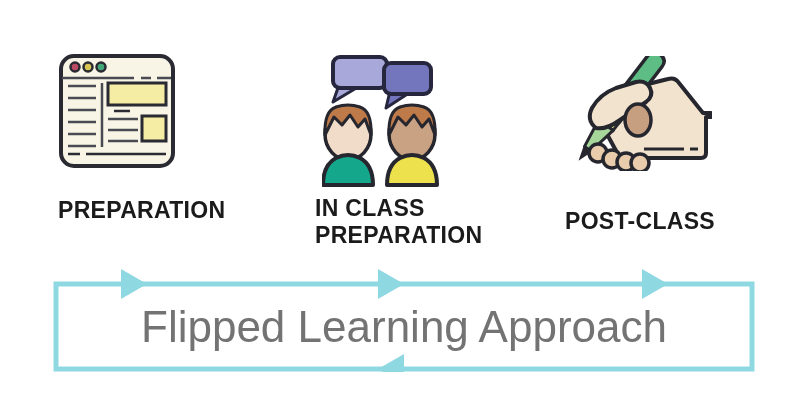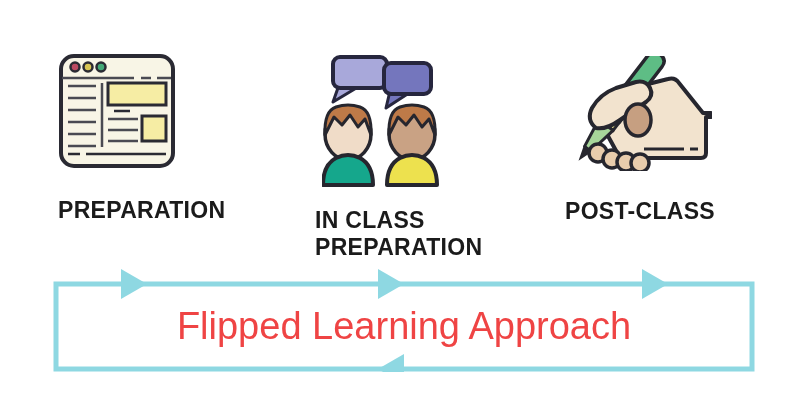--- a/index.html
+++ b/index.html
@@ -14,29 +14,29 @@
   #stage-3{left:565px;top:56px;width:220px;}
   .icon-box{display:block;}
   #stage-1 .icon-box{margin-left:0;}
   #stage-2 .icon-box{margin-left:7px;}
   #stage-3 .icon-box{margin-left:7px;}
   .stage-label{
     font-weight:bold;font-size:23px;line-height:27px;letter-spacing:.3px;
     color:var(--text,#1b1b1b);
   }
   #stage-1 .stage-label{margin-top:28px;}
-  #stage-2 .stage-label{margin-top:20px;}
-  #stage-3 .stage-label{margin-top:27px;}
+  #stage-2 .stage-label{margin-top:8px;}
+  #stage-3 .stage-label{margin-top:37px;}
   .banner-svg{position:absolute;left:0;top:0;width:804px;height:420px;}
   .accent-stroke{stroke:var(--accent,#8ED8E2);}
   .accent-fill{fill:var(--accent,#8ED8E2);}
   .banner-title{
     position:absolute;left:56px;top:284px;width:696px;height:85px;
     display:flex;align-items:center;justify-content:center;
-    font-size:38px;color:#ef4444;letter-spacing:0;
+    font-size:44px;color:#737373;letter-spacing:0;
   }
 </style>
 </head>
 <body>
 
 <div class="canvas">
 
   <div class="stage" id="stage-1">
     <svg class="icon-box" width="118" height="116" viewBox="0 0 118 116">
       <rect x="3" y="3" width="112" height="110" rx="13" fill="#F8F5E6" stroke="#2A2A33" stroke-width="4"></rect>

